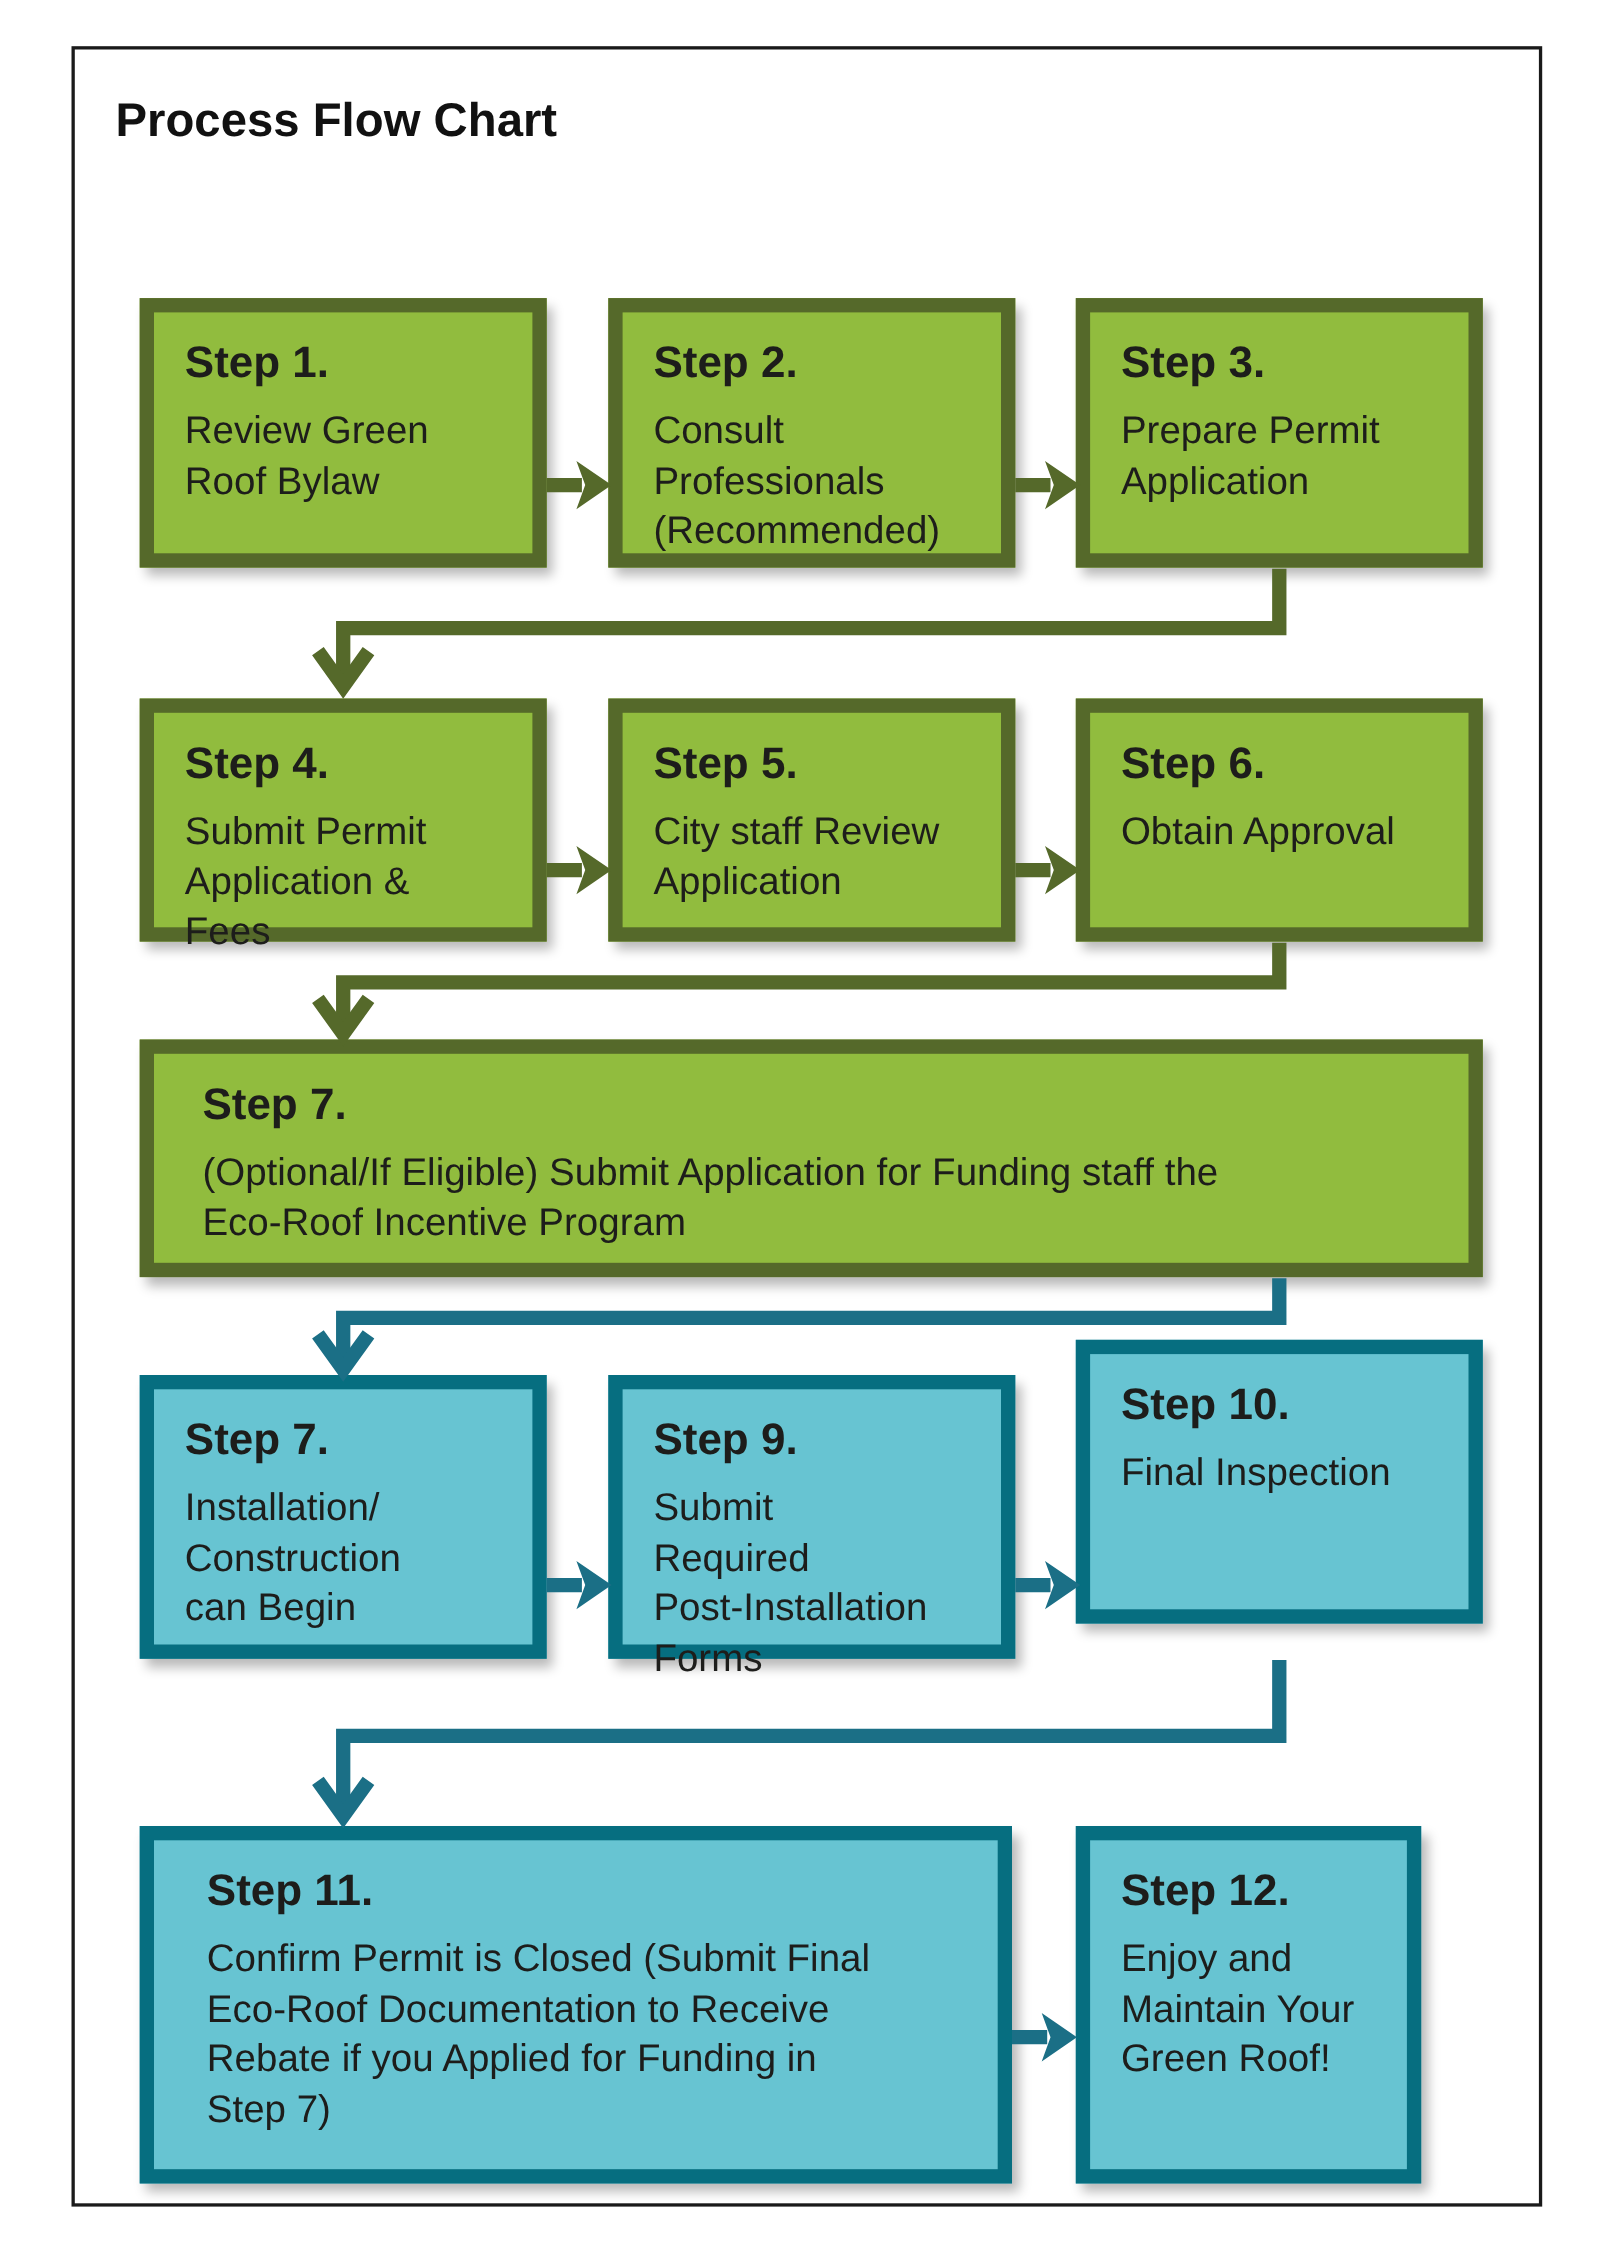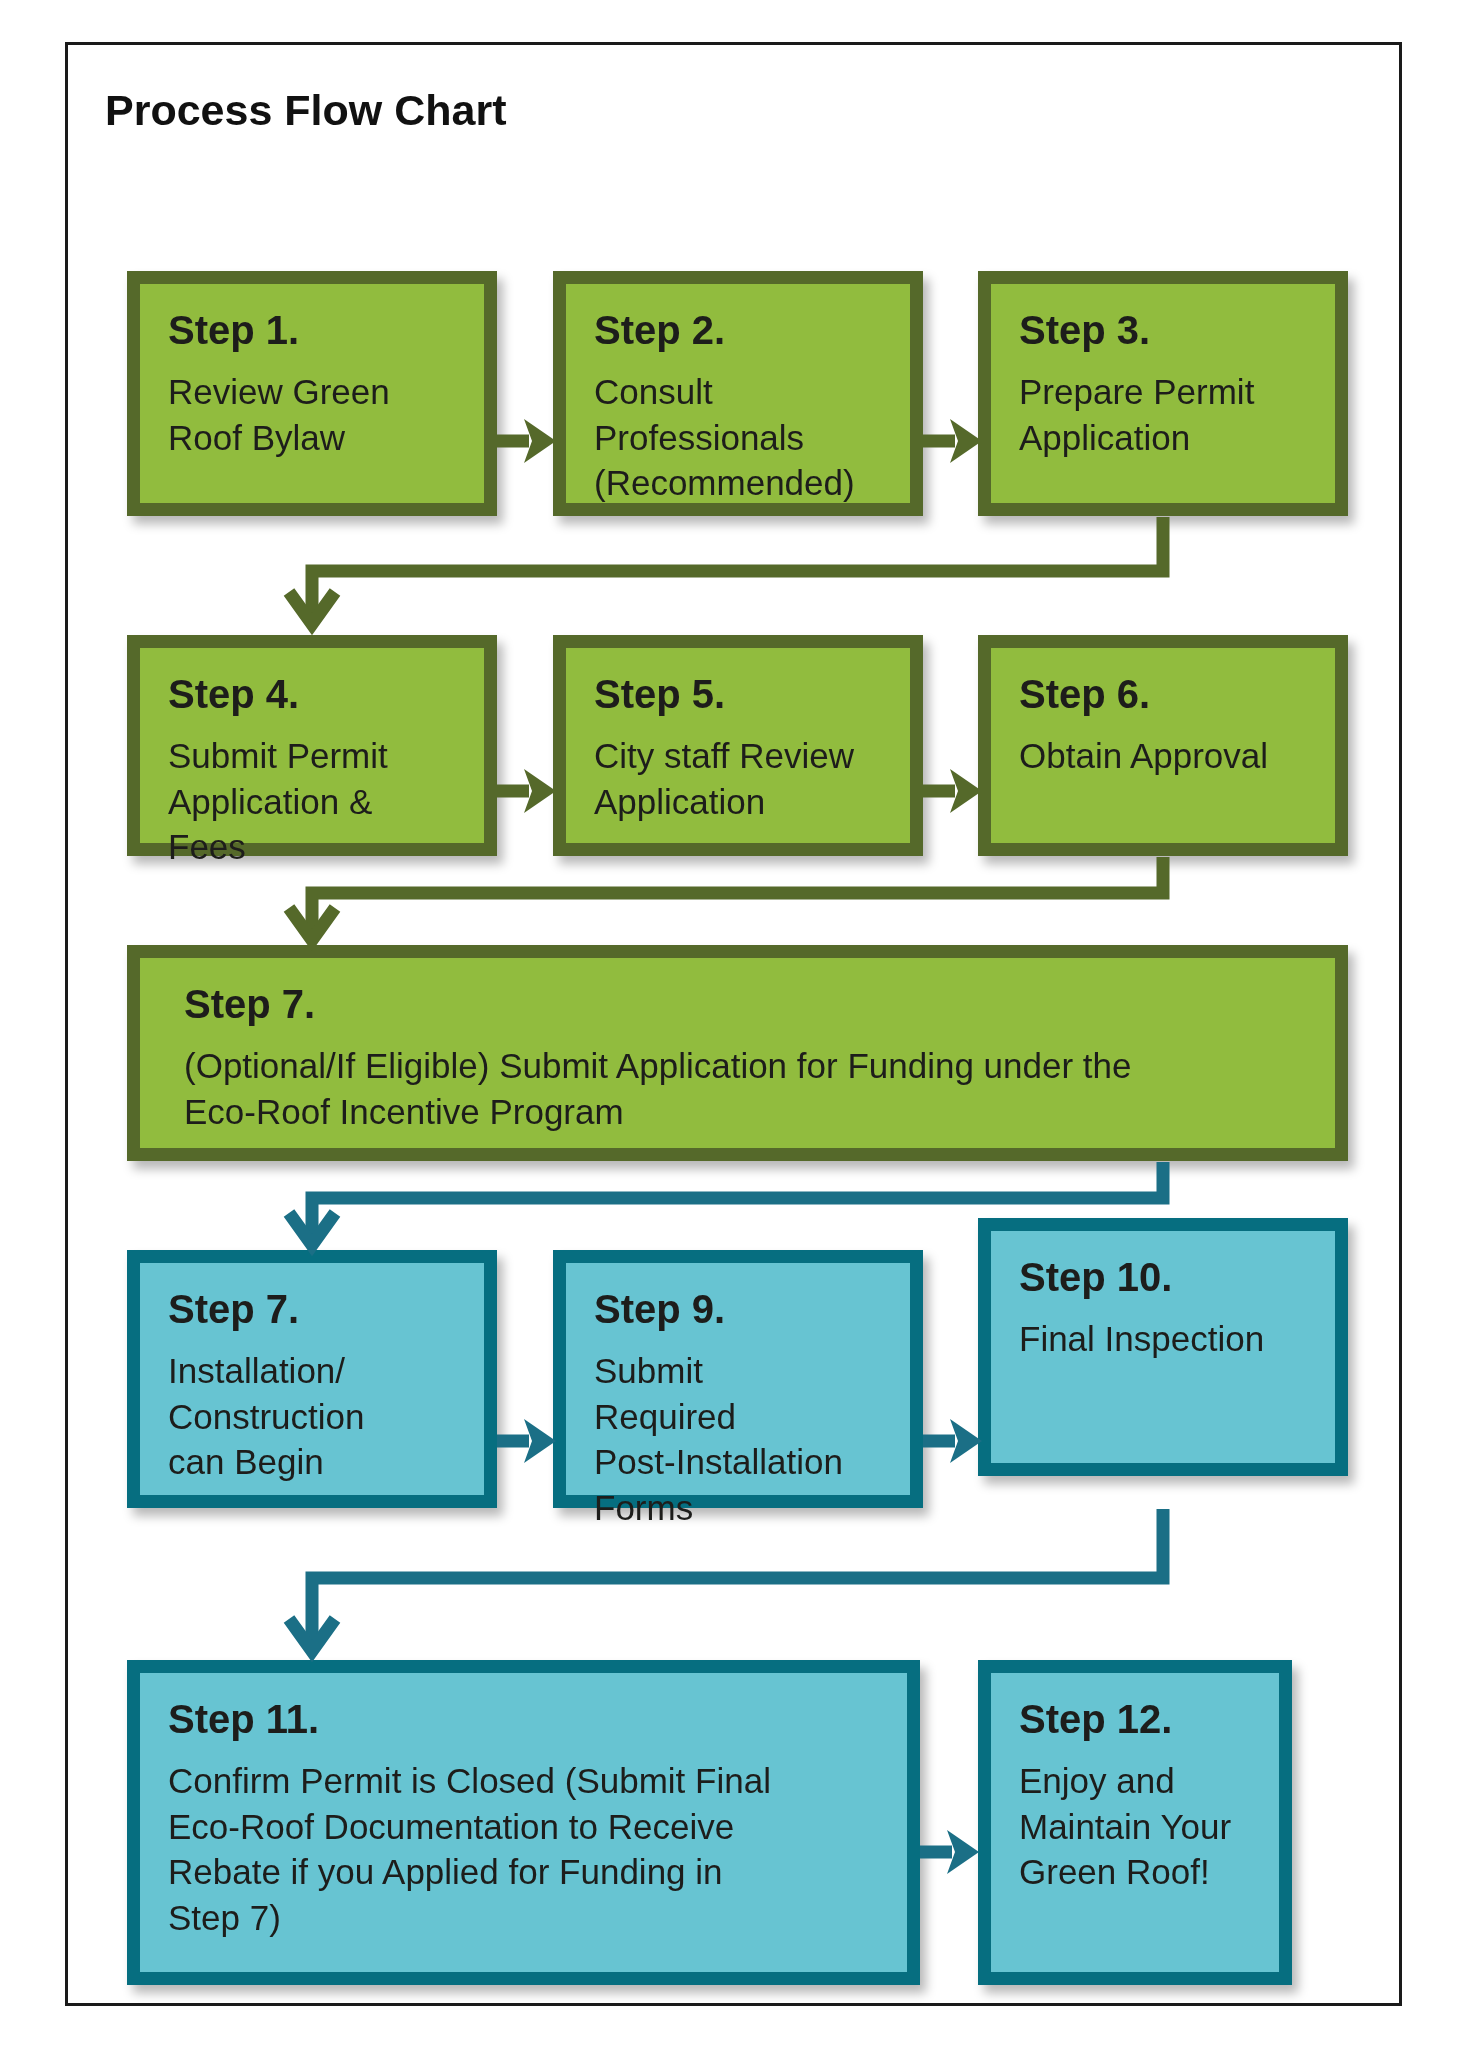--- a/index.html
+++ b/index.html
@@ -72,21 +72,21 @@
   <div class="box green" style="left:978px;top:635px;width:370px;height:221px;">
     <div class="box-inner">
       <div class="step-label">Step 6.</div>
       <div class="step-text">Obtain Approval</div>
     </div>
   </div>
 
   <div class="box green" style="left:127px;top:945px;width:1221px;height:216px;padding-left:16px;">
     <div class="box-inner">
       <div class="step-label">Step 7.</div>
-      <div class="step-text">(Optional/If Eligible) Submit Application for Funding under the
+      <div class="step-text">(Optional/If Eligible) Submit Application for Funding staff the
 Eco-Roof Incentive Program</div>
     </div>
   </div>
 
   <div class="box teal" style="left:127px;top:1250px;width:370px;height:258px;">
     <div class="box-inner">
       <div class="step-label">Step 7.</div>
       <div class="step-text">Installation/
 Construction
 can Begin</div>
@@ -101,21 +101,21 @@
 Forms</div>
     </div>
   </div>
   <div class="box teal" style="left:978px;top:1218px;width:370px;height:258px;">
     <div class="box-inner">
       <div class="step-label">Step 10.</div>
       <div class="step-text">Final Inspection</div>
     </div>
   </div>
 
-  <div class="box teal" style="left:127px;top:1660px;width:793px;height:325px;">
+  <div class="box teal" style="left:127px;top:1660px;width:793px;height:325px;padding-left:20px;">
     <div class="box-inner">
       <div class="step-label">Step 11.</div>
       <div class="step-text">Confirm Permit is Closed (Submit Final
 Eco-Roof Documentation to Receive
 Rebate if you Applied for Funding in
 Step 7)</div>
     </div>
   </div>
   <div class="box teal" style="left:978px;top:1660px;width:314px;height:325px;">
     <div class="box-inner">

